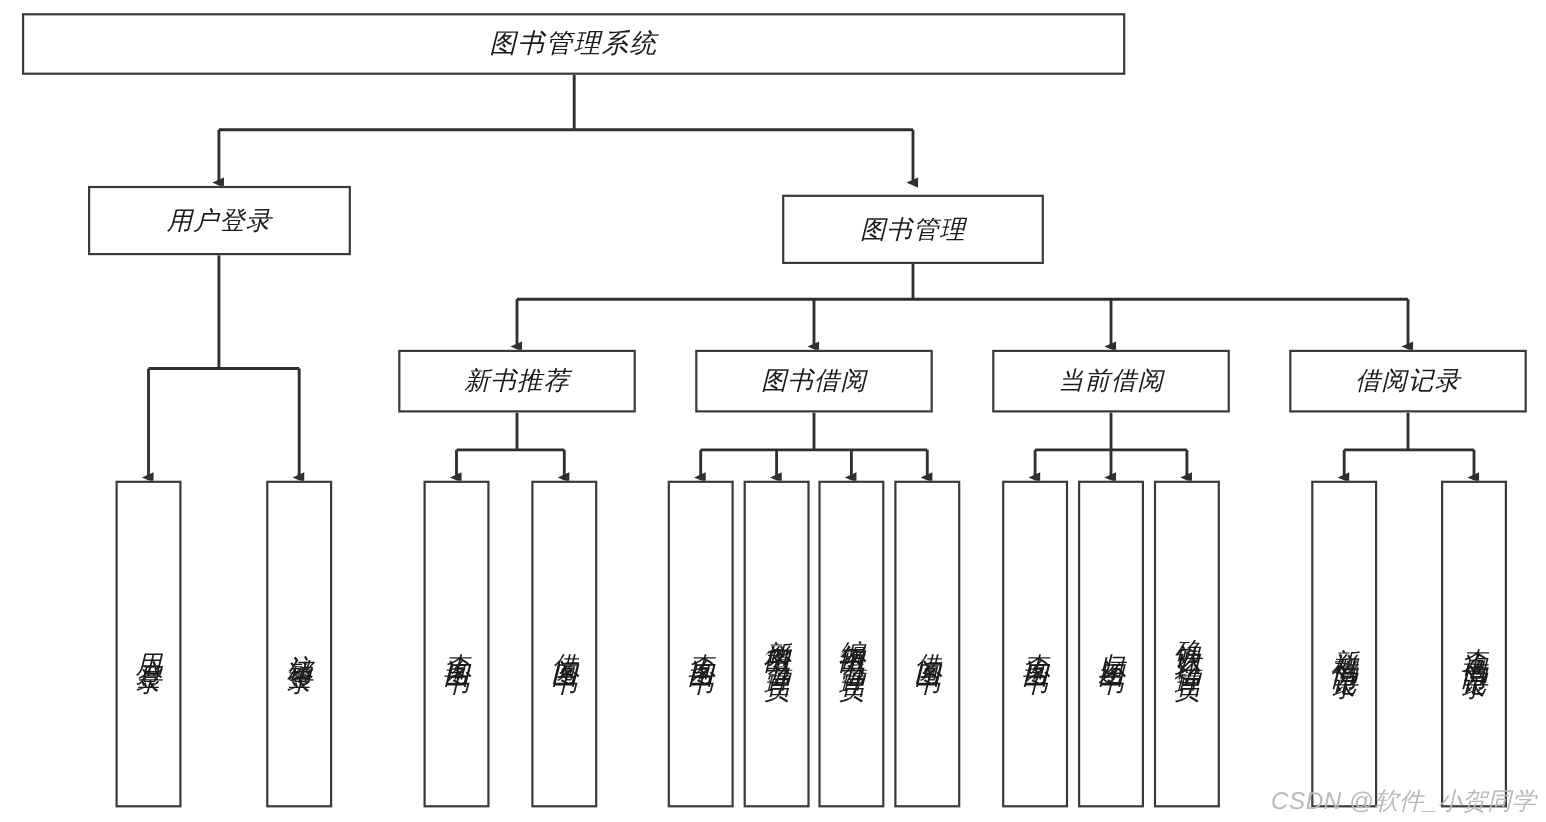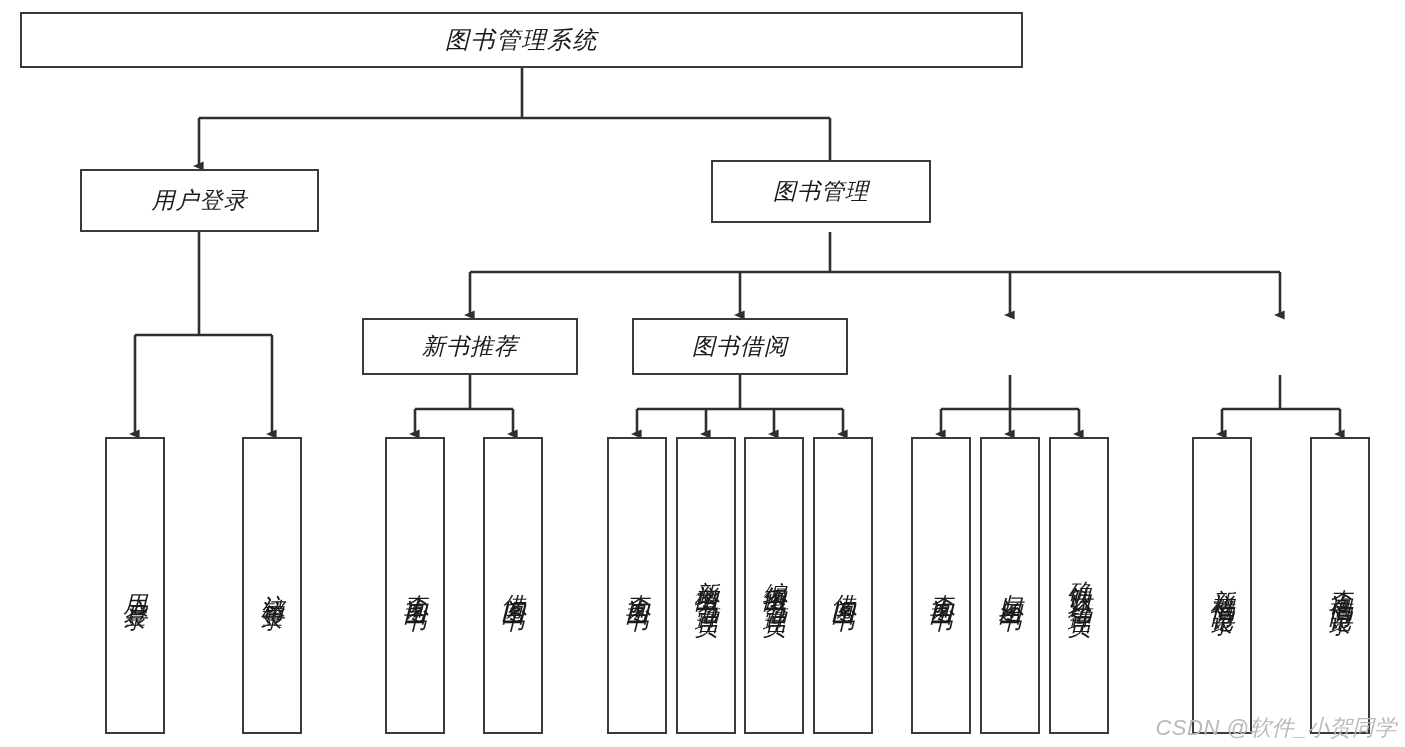--- a/index.html
+++ b/index.html
@@ -134,33 +134,39 @@
   </svg>
 
   <div class="node horiz root" style="left:20px; top:12px; width:1003px; height:56px;">
     <span class="node-label">图书管理系统</span>
   </div>
 
   <div class="node horiz" style="left:80px; top:169px; width:239px; height:63px;">
     <span class="node-label">用户登录</span>
   </div>
 
-  <div class="node horiz" style="left:711px; top:160px; width:220px; height:63px;">
+  <div class="node horiz" style="left:711px; top:177px; width:238px; height:63px;">
     <span class="node-label">图书管理</span>
   </div>
 
   <div class="node horiz" style="left:362px; top:318px; width:216px; height:57px;">
     <span class="node-label">新书推荐</span>
   </div>
 
   <div class="node horiz" style="left:632px; top:318px; width:216px; height:57px;">
     <span class="node-label">图书借阅</span>
   </div>
 
-
+  <div class="node horiz" style="left:902px; top:318px; width:216px; height:57px;">
+    <span class="node-label">当前借阅</span>
+  </div>
+
+  <div class="node horiz" style="left:1172px; top:318px; width:216px; height:57px;">
+    <span class="node-label">借阅记录</span>
+  </div>
 
   <div class="node vert" style="left:105px; top:437px; width:60px; height:297px;">
     <span class="node-label">用户登录</span>
   </div>
 
   <div class="node vert" style="left:242px; top:437px; width:60px; height:297px;">
     <span class="node-label">注销登录</span>
   </div>
 
   <div class="node vert" style="left:385px; top:437px; width:60px; height:297px;">

